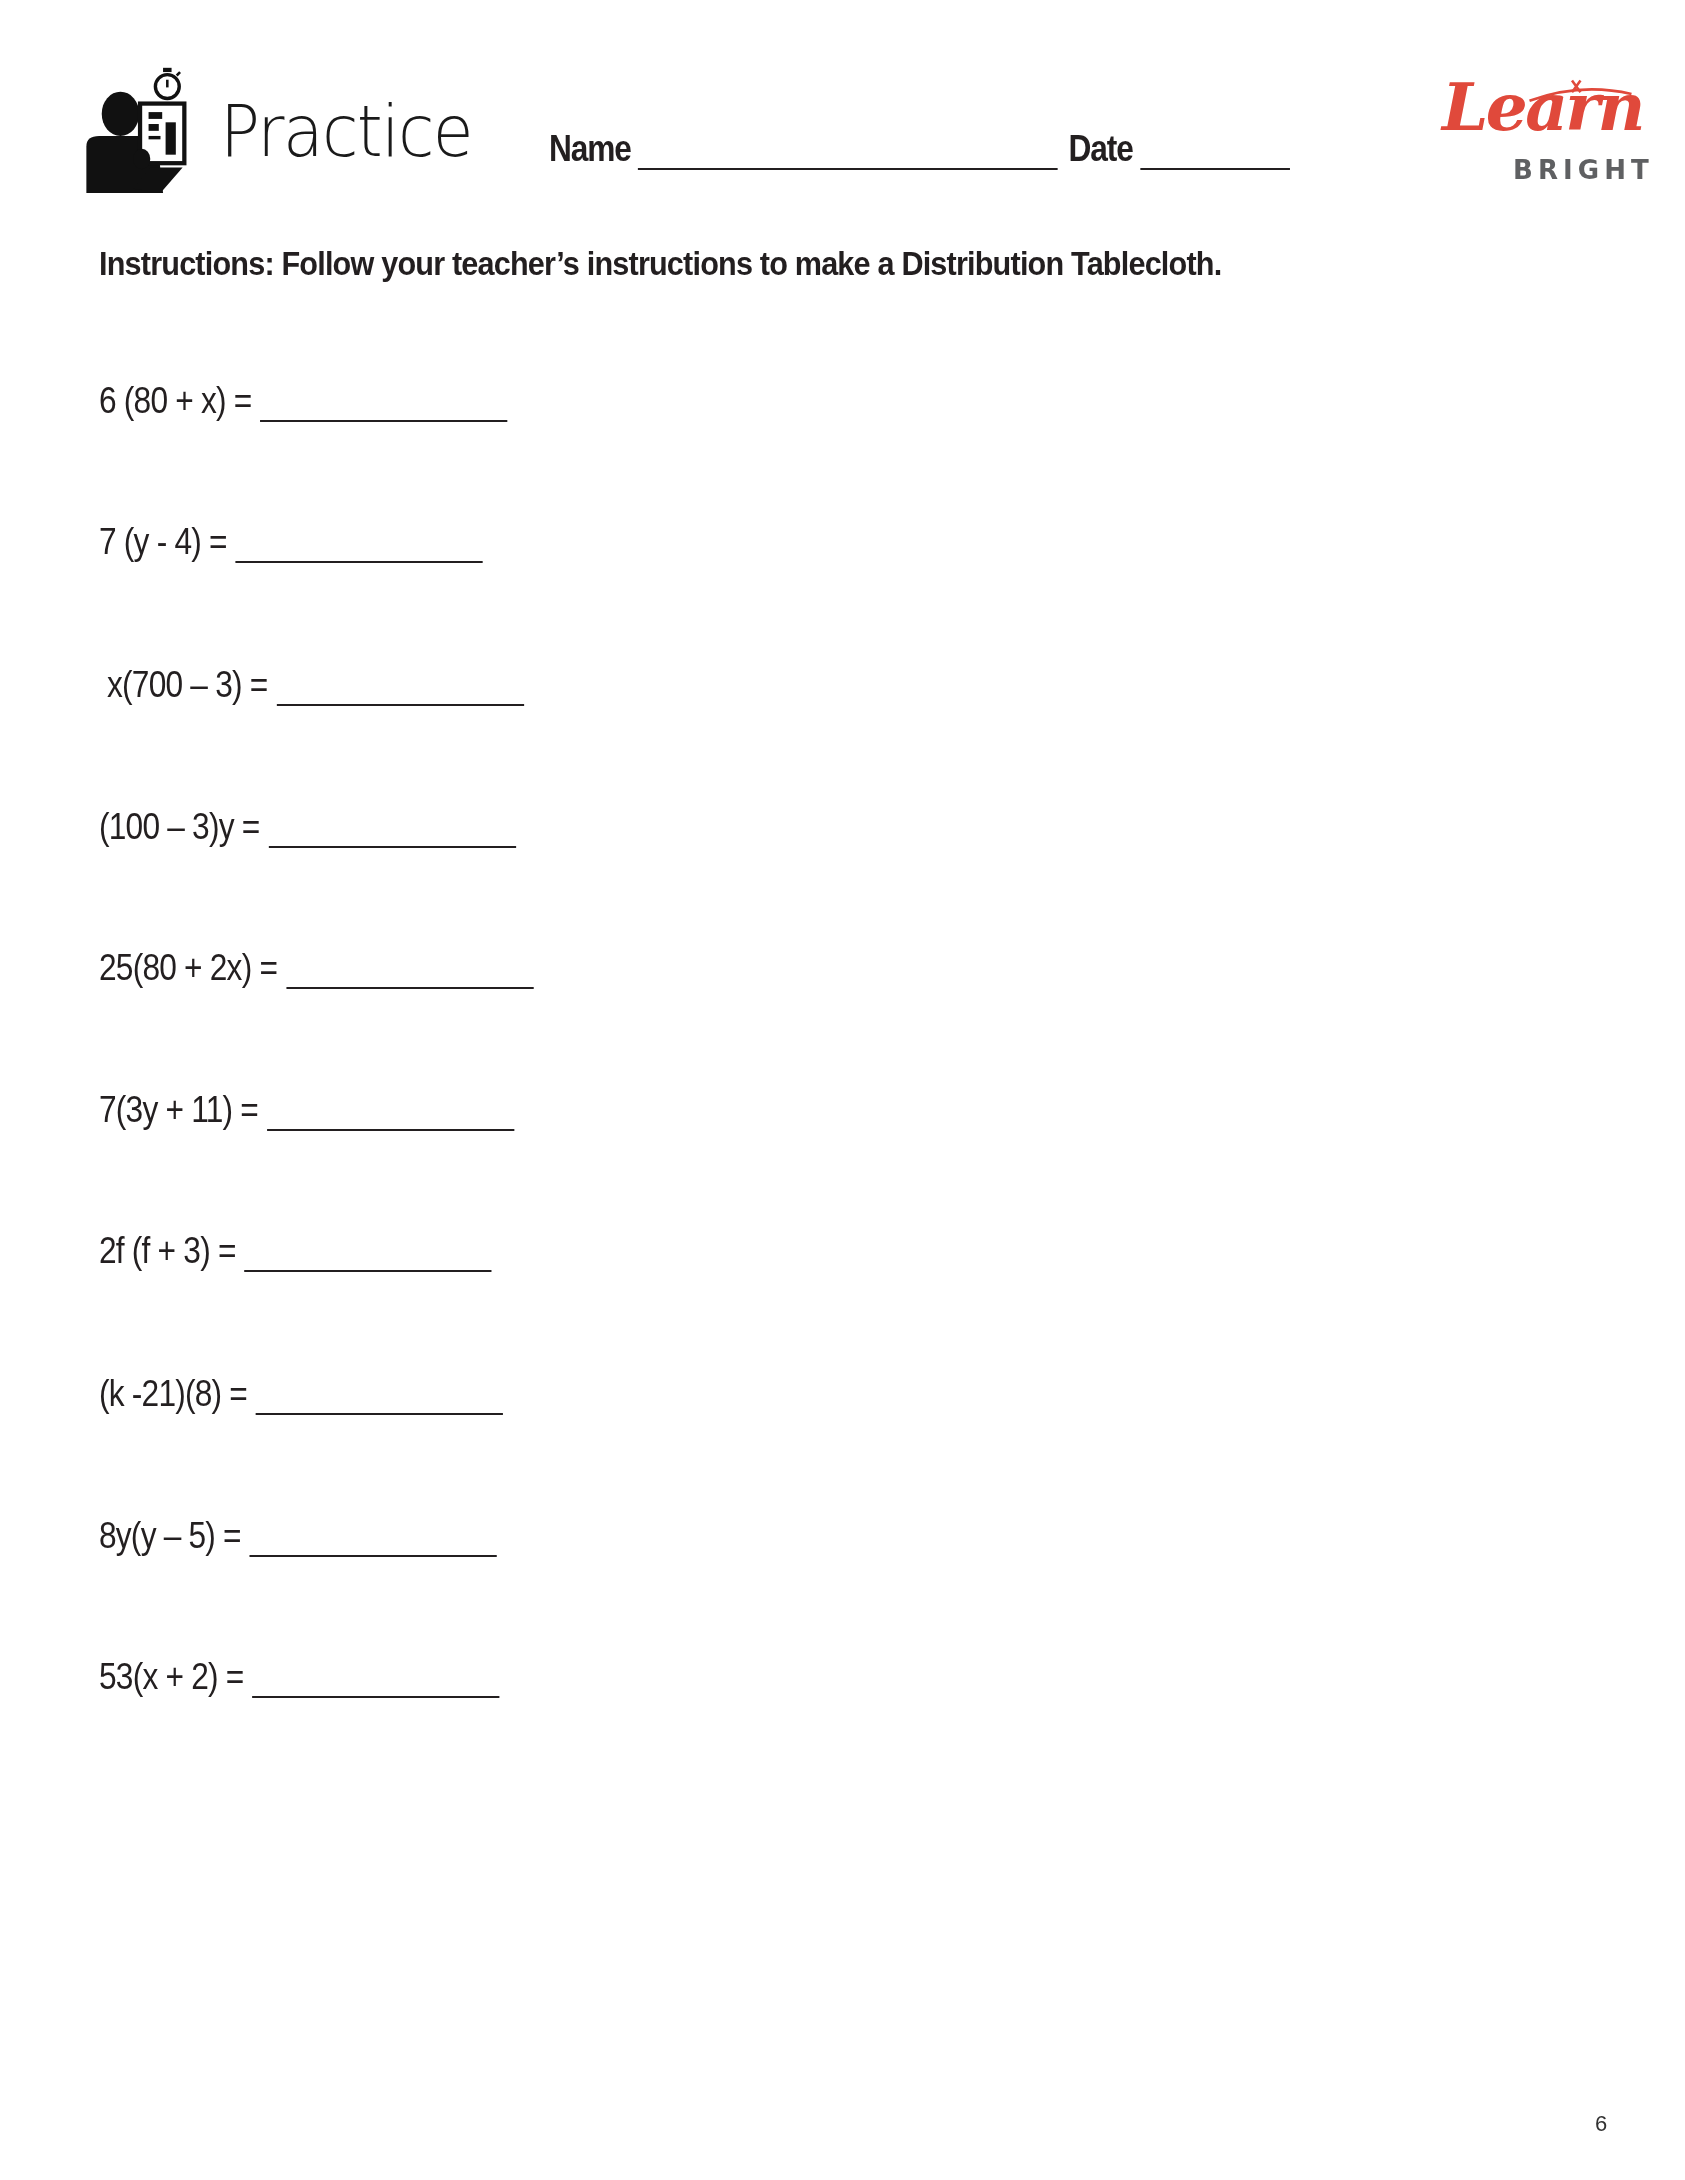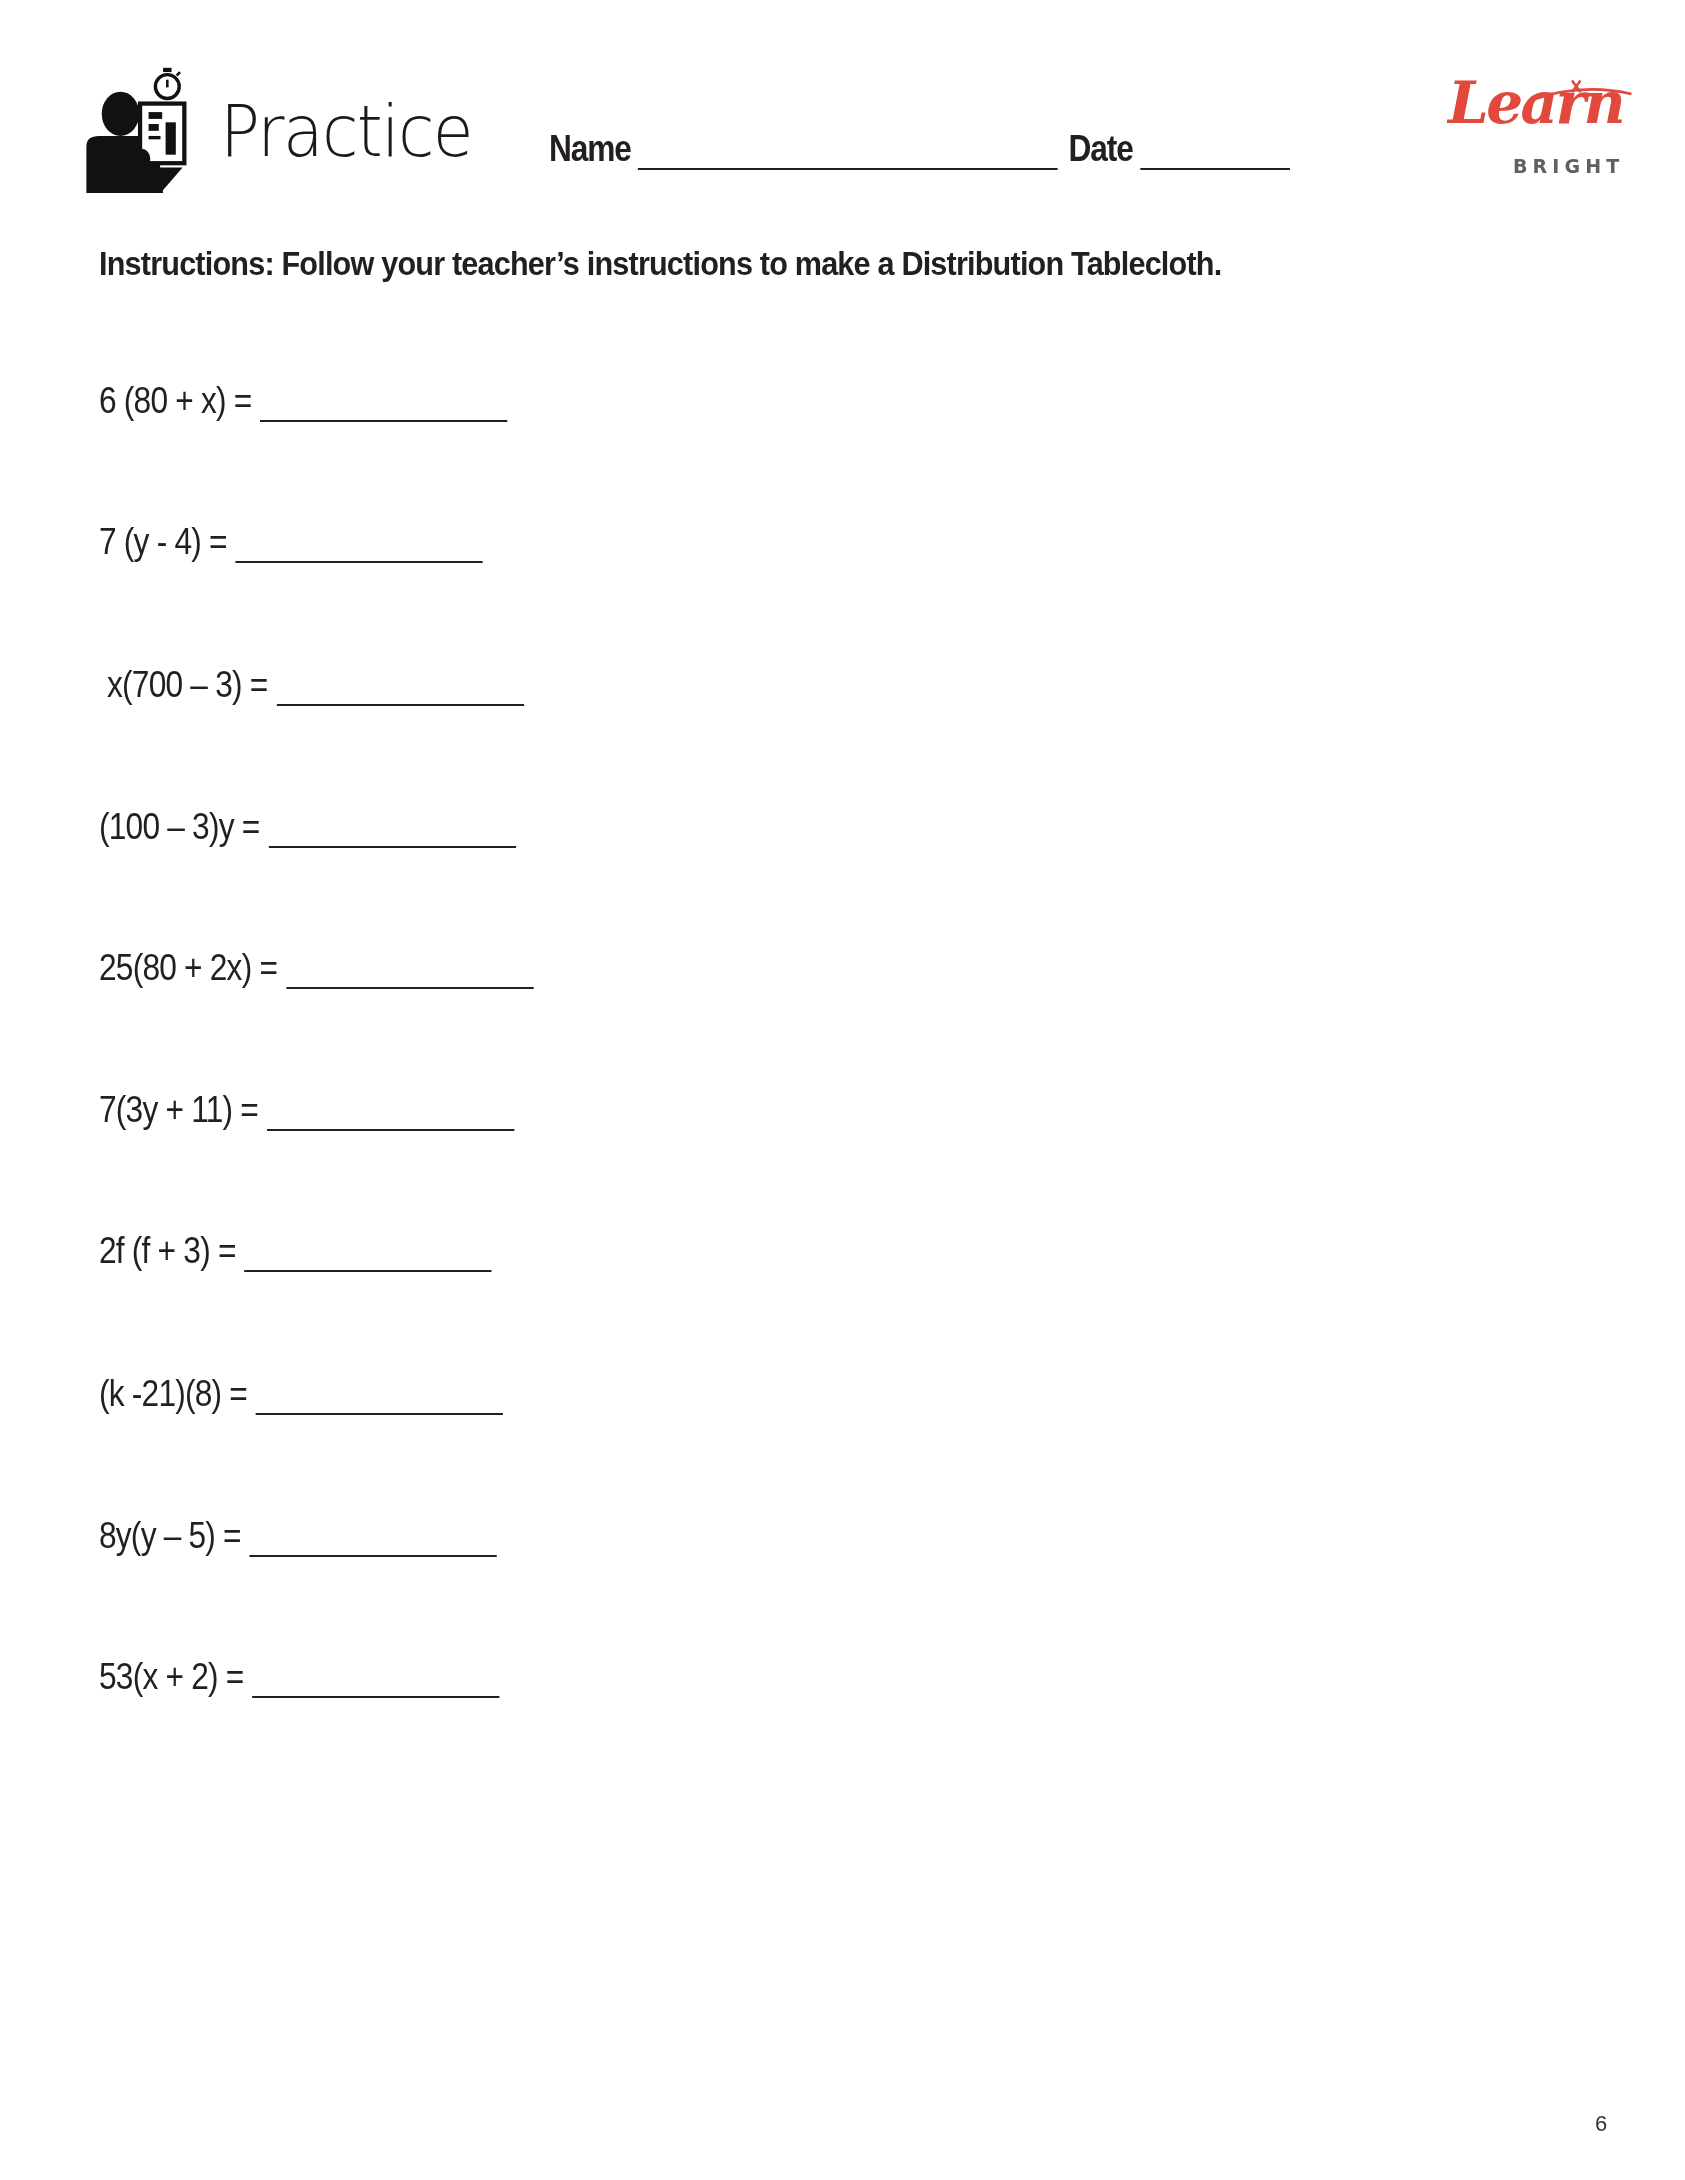--- a/index.html
+++ b/index.html
@@ -15,27 +15,27 @@
     transform: scaleX(0.92); transform-origin: left;
   }
   .name-date {
     position: absolute; top: 128px; left: 549px;
     font-size: 36px; font-weight: bold; letter-spacing: -1.3px;
     display: flex; align-items: flex-end; transform: scaleX(0.88); transform-origin: left;
   }
   .blank-line { display: inline-block; border-bottom: 2.6px solid #231f20; height: 31px; margin-left: 8.5px; margin-right: 12px; }
   .logo { position: absolute; left: 1431px; top: 77px; width: 204px; height: 106px; }
   .logo-script {
-    position: absolute; left: 17px; top: -3.4px;
+    position: absolute; left: 11px; top: -3.4px;
     font-family: "DejaVu Serif", serif; font-style: italic; font-weight: bold;
-    font-size: 58px; color: #e0493b; letter-spacing: -2.6px; line-height: 1;
+    font-size: 66px; color: #e0493b; letter-spacing: -2.6px; line-height: 1;
   }
   .logo-sub {
     position: absolute; left: 82px; top: 78px;
-    font-family: "DejaVu Sans", sans-serif; font-size: 19px; font-weight: bold;
+    font-family: "DejaVu Sans", sans-serif; font-size: 26px; font-weight: bold;
     letter-spacing: 5.1px; color: #5f6062;
   }
   .logo-arc { position: absolute; left: 94px; top: 0; width: 111px; height: 34px; }
   .instructions {
     position: absolute; left: 99px; top: 244px;
     font-size: 34px; font-weight: bold; letter-spacing: -0.9px;
     transform: scaleX(0.9); transform-origin: left; white-space: nowrap;
   }
   .problem {
     position: absolute; left: 99px;

